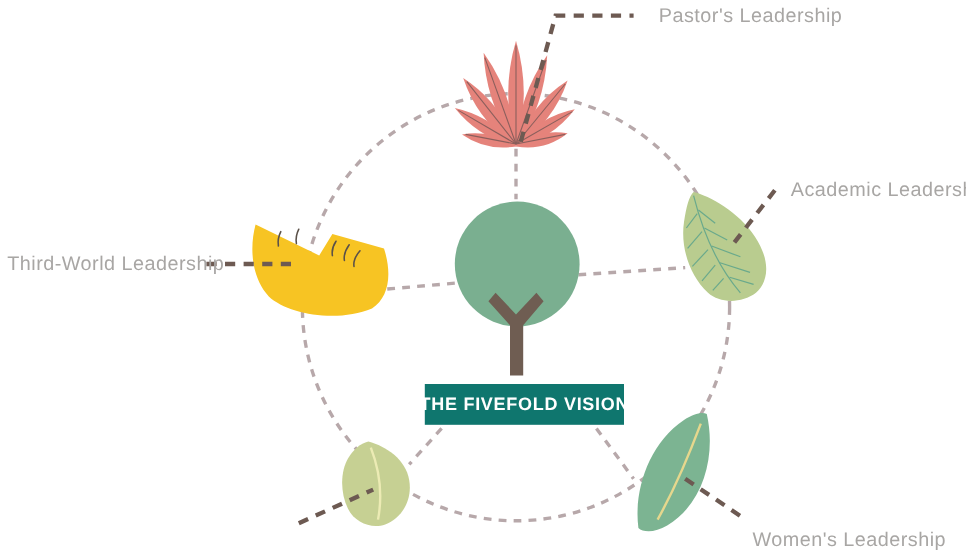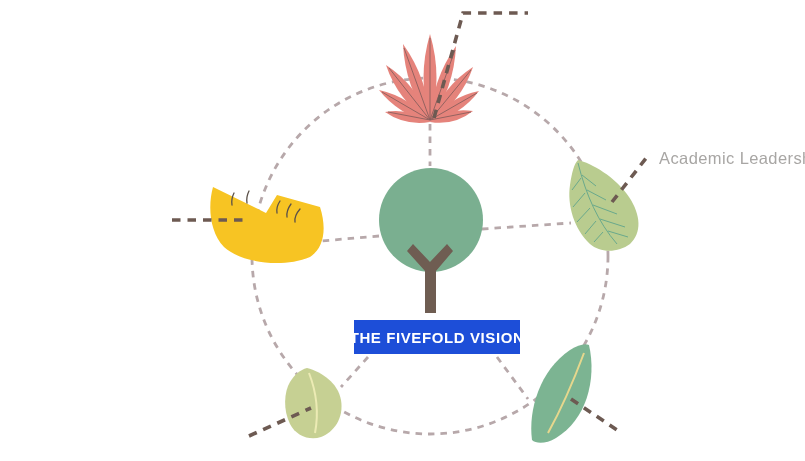--- a/index.html
+++ b/index.html
@@ -16,21 +16,21 @@
     font-size:16.5px;
     letter-spacing:0.4px;
     color:#a8a6a4;
     white-space:nowrap;
     line-height:1.1;
   }
   .center-box{
     position:absolute;
     left:354px;top:320px;
     width:166px;height:34px;
-    background:#1d4ed8;
+    background:#0f766e;
     display:flex;align-items:center;justify-content:center;
     color:#ffffff;
     font-size:15px;
     font-weight:700;
     letter-spacing:0.6px;
     white-space:nowrap;
   }
 </style>
 </head>
 <body>
@@ -120,15 +120,18 @@
     <g>
       <circle cx="431" cy="220" r="52" fill="#7aaf90"></circle>
       <path d="M425,313 L425,271 L407,251 L413,244 L430,262 L447,244 L453,251 L436,271 L436,313 Z" fill="#6f5d52"></path>
     </g>
   </svg>
 
   <div class="center-box">
     <span>THE FIVEFOLD VISION</span>
   </div>
 
+  <div class="node-label" style="left:549px;top:4px;">Pastor's Leadership</div>
   <div class="node-label" style="left:659px;top:149px;">Academic Leadership</div>
+  <div class="node-label" style="left:627px;top:441px;">Women's Leadership</div>
+  <div class="node-label" style="left:6px;top:211px;">Third-World Leadership</div>
 
 </div>
 
 </body></html>

